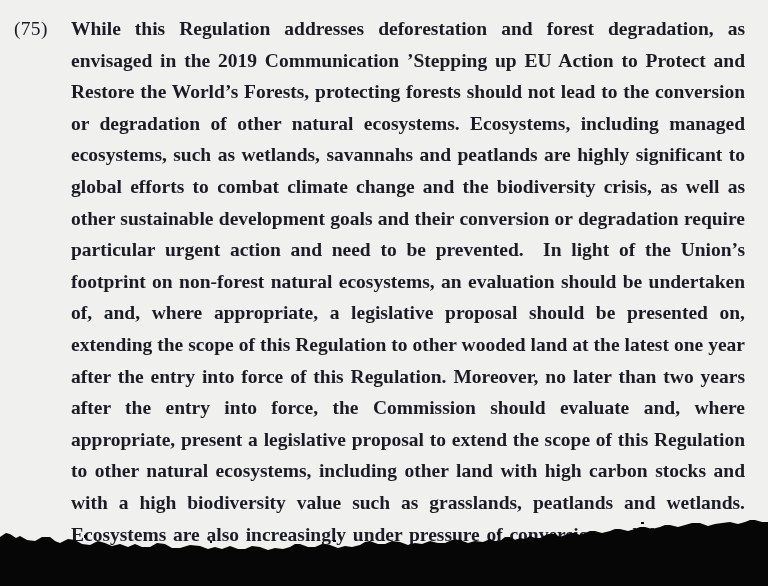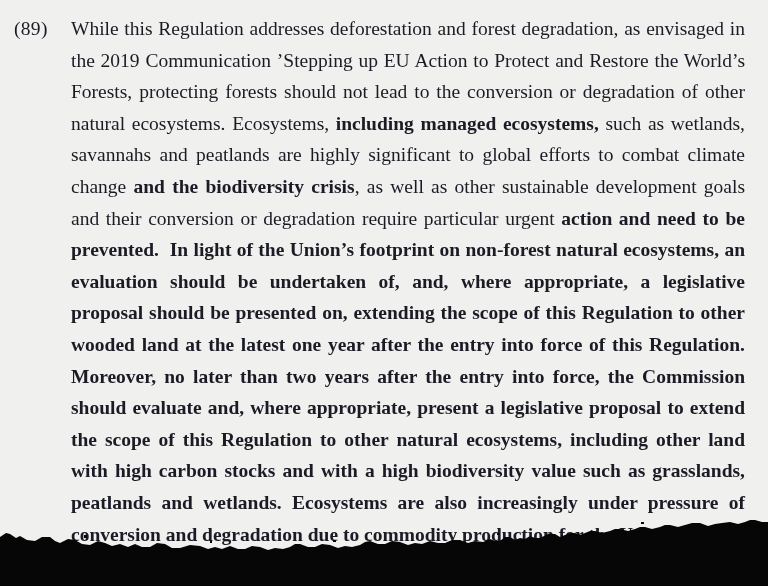--- a/index.html
+++ b/index.html
@@ -27,41 +27,41 @@
     position: absolute;
     left: 71px;
     top: 13px;
     width: 674px;
     font-size: 19.5px;
     line-height: 31.6px;
     text-align: justify;
     text-justify: inter-word;
   }
   .recital-text span.normal {
-    font-weight: normal;
+    font-weight: bold;
     font-style: normal;
   }
   .recital-text span.bold-italic {
     font-weight: bold;
   }
   .torn-edge {
     position: absolute;
     left: 0;
     bottom: 0;
     width: 768px;
     height: 75px;
     display: block;
   }
 </style>
 </head>
 <body>
 
 <div class="page">
 
-  <div class="recital-number">(89)</div>
+  <div class="recital-number">(75)</div>
 
   <div class="recital-text" id="recital-paragraph"><span class="normal">While this Regulation addresses deforestation and forest degradation, as envisaged in the 2019 Communication ’Stepping up EU Action to Protect and Restore the World’s Forests, protecting forests should not lead to the conversion or degradation of other natural ecosystems. Ecosystems, </span><span class="bold-italic">including managed ecosystems,</span><span class="normal"> such as wetlands, savannahs and peatlands are highly significant to global efforts to combat climate change </span><span class="bold-italic">and the biodiversity crisis</span><span class="normal">, as well as other sustainable development goals and their conversion or degradation require particular urgent </span><span class="bold-italic">action and need to be prevented.&nbsp; In light of the Union’s footprint on non-forest natural ecosystems, an evaluation should be undertaken of, and, where appropriate, a legislative proposal should be presented on, extending the scope of this Regulation to other wooded land at the latest one year after the entry into force of this Regulation. Moreover, no later than two years after the entry into force, the Commission should evaluate and, where appropriate, present a legislative proposal to extend the scope of this Regulation to other natural ecosystems, including other land with high carbon stocks and with a high biodiversity value such as grasslands, peatlands and wetlands. Ecosystems are also increasingly under pressure of conversion and degradation due to commodity production for the Union market.</span></div>
 
   <svg class="torn-edge" viewBox="0 0 768 75" preserveAspectRatio="none" aria-hidden="true">
     <polygon fill="#060606" points="
       0,26 6,22 10,23 16,27 20,25 27,29 35,30 42,26 50,26 55,30 60,32 68,28
       75,29 82,33 90,34 98,30 105,32 112,35 120,33 128,36 135,33 142,36 150,36
       157,32 165,33 172,37 180,37 190,34 200,35 208,38 215,36 222,38 230,35
       238,38 245,38 252,35 260,36 268,39 275,37 283,38 290,36 295,33 300,33
       308,36 315,36 322,33 330,34 338,37 345,35 352,36 360,34 365,31 370,30

